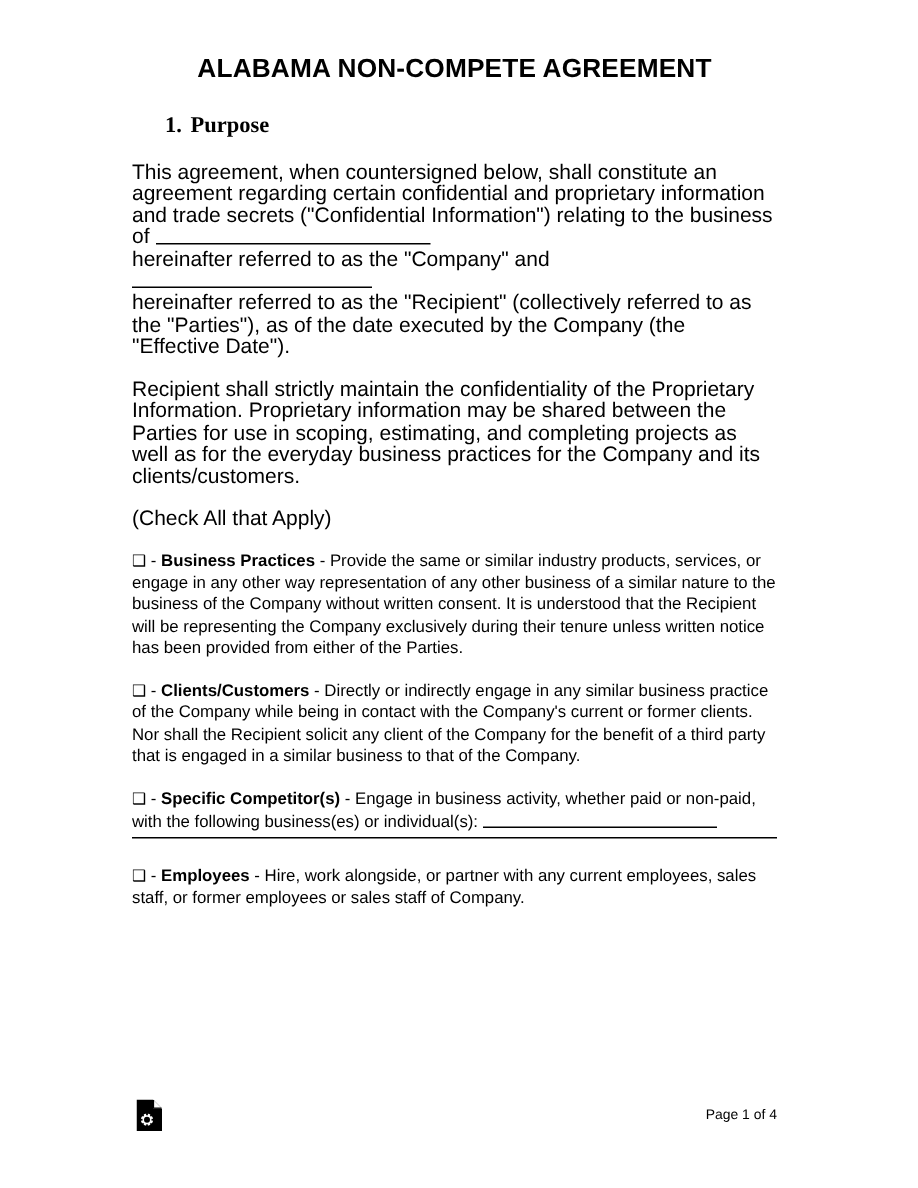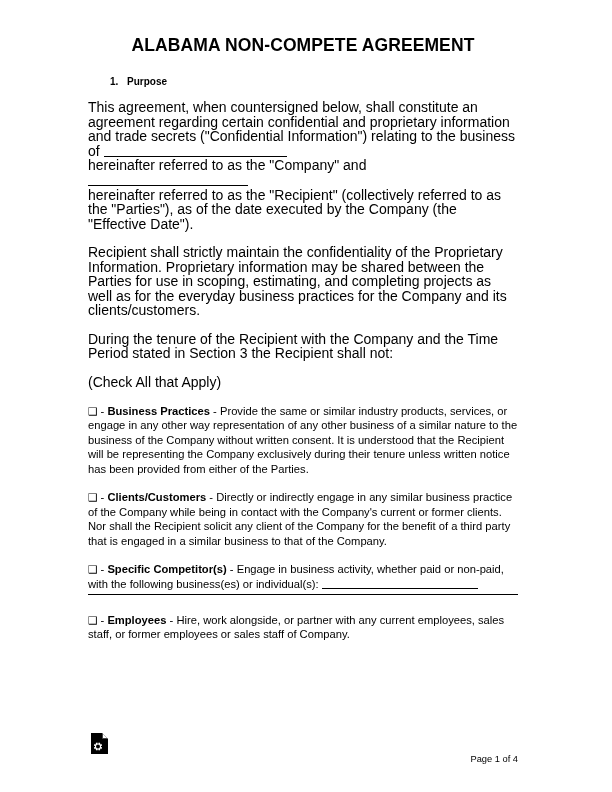--- a/index.html
+++ b/index.html
@@ -30,25 +30,26 @@
   }
   .doc-title {
     font-size: 17.5px;
     font-weight: bold;
     text-align: center;
     letter-spacing: 0.1px;
     margin: 0 0 20px 0;
     line-height: 1.1;
   }
   .section-heading {
-    font-size: 10px;
+    font-size: 15px;
     font-weight: bold;
     margin: 0 0 12px 0;
     padding-left: 22px;
     line-height: 1.3;
+    font-family: Liberation Serif, serif;
   }
   .section-heading .num {
     display: inline-block;
     width: 17px;
   }
   p.body-text {
     font-size: 14px;
     line-height: 14.55px;
     margin: 0 0 14px 0;
     text-align: left;
@@ -95,21 +96,21 @@
   .footer-icon {
     position: absolute;
     left: 3px;
     top: 2px;
     width: 17px;
     height: 21px;
   }
   .page-num {
     position: absolute;
     right: 0;
-    top: 22px;
+    top: 6px;
     font-size: 9.3px;
     line-height: 12px;
     text-align: right;
     white-space: nowrap;
   }
 </style>
 </head>
 <body>
 
 <div class="page">
@@ -120,21 +121,20 @@
 
     <div class="section-heading">
       <span class="num">1.</span><span>Purpose</span>
     </div>
 
     <p class="body-text"><span>This agreement, when countersigned below, shall constitute an agreement regarding certain confidential and proprietary information and trade secrets ("Confidential Information") relating to the business of</span> <span class="blank blank-a"></span><br><span>hereinafter referred to as the "Company" and</span> <span class="blank blank-b"></span><br><span>hereinafter referred to as the "Recipient" (collectively referred to as the "Parties"), as of the date executed by the Company (the "Effective Date").</span></p>
 
     <p class="body-text">Recipient shall strictly maintain the confidentiality of the Proprietary Information. Proprietary information may be shared between the Parties for use in scoping, estimating, and completing projects as well as for the everyday business practices for the Company and its clients/customers.</p>
 
 
-    <p class="body-text">During the tenure of the Recipient with the Company and the Time Period stated in Section 3 the Recipient shall not:</p>
 
     <p class="body-text">(Check All that Apply)</p>
 
     <p class="item"><span class="cbox">❑</span> <span>-</span> <b>Business Practices</b> <span>-</span> <span>Provide the same or similar industry products, services, or engage in any other way representation of any other business of a similar nature to the business of the Company without written consent. It is understood that the Recipient will be representing the Company exclusively during their tenure unless written notice has been provided from either of the Parties.</span></p>
 
     <p class="item"><span class="cbox">❑</span> <span>-</span> <b>Clients/Customers</b> <span>-</span> <span>Directly or indirectly engage in any similar business practice of the Company while being in contact with the Company's current or former clients. Nor shall the Recipient solicit any client of the Company for the benefit of a third party that is engaged in a similar business to that of the Company.</span></p>
 
 
     <p class="item"><span class="cbox">❑</span> <span>-</span> <b>Specific Competitor(s)</b> <span>-</span> <span>Engage in business activity, whether paid or non-paid, with the following business(es) or individual(s):</span> <span class="blank blank-c"></span><span class="rule-full"></span></p>
 

